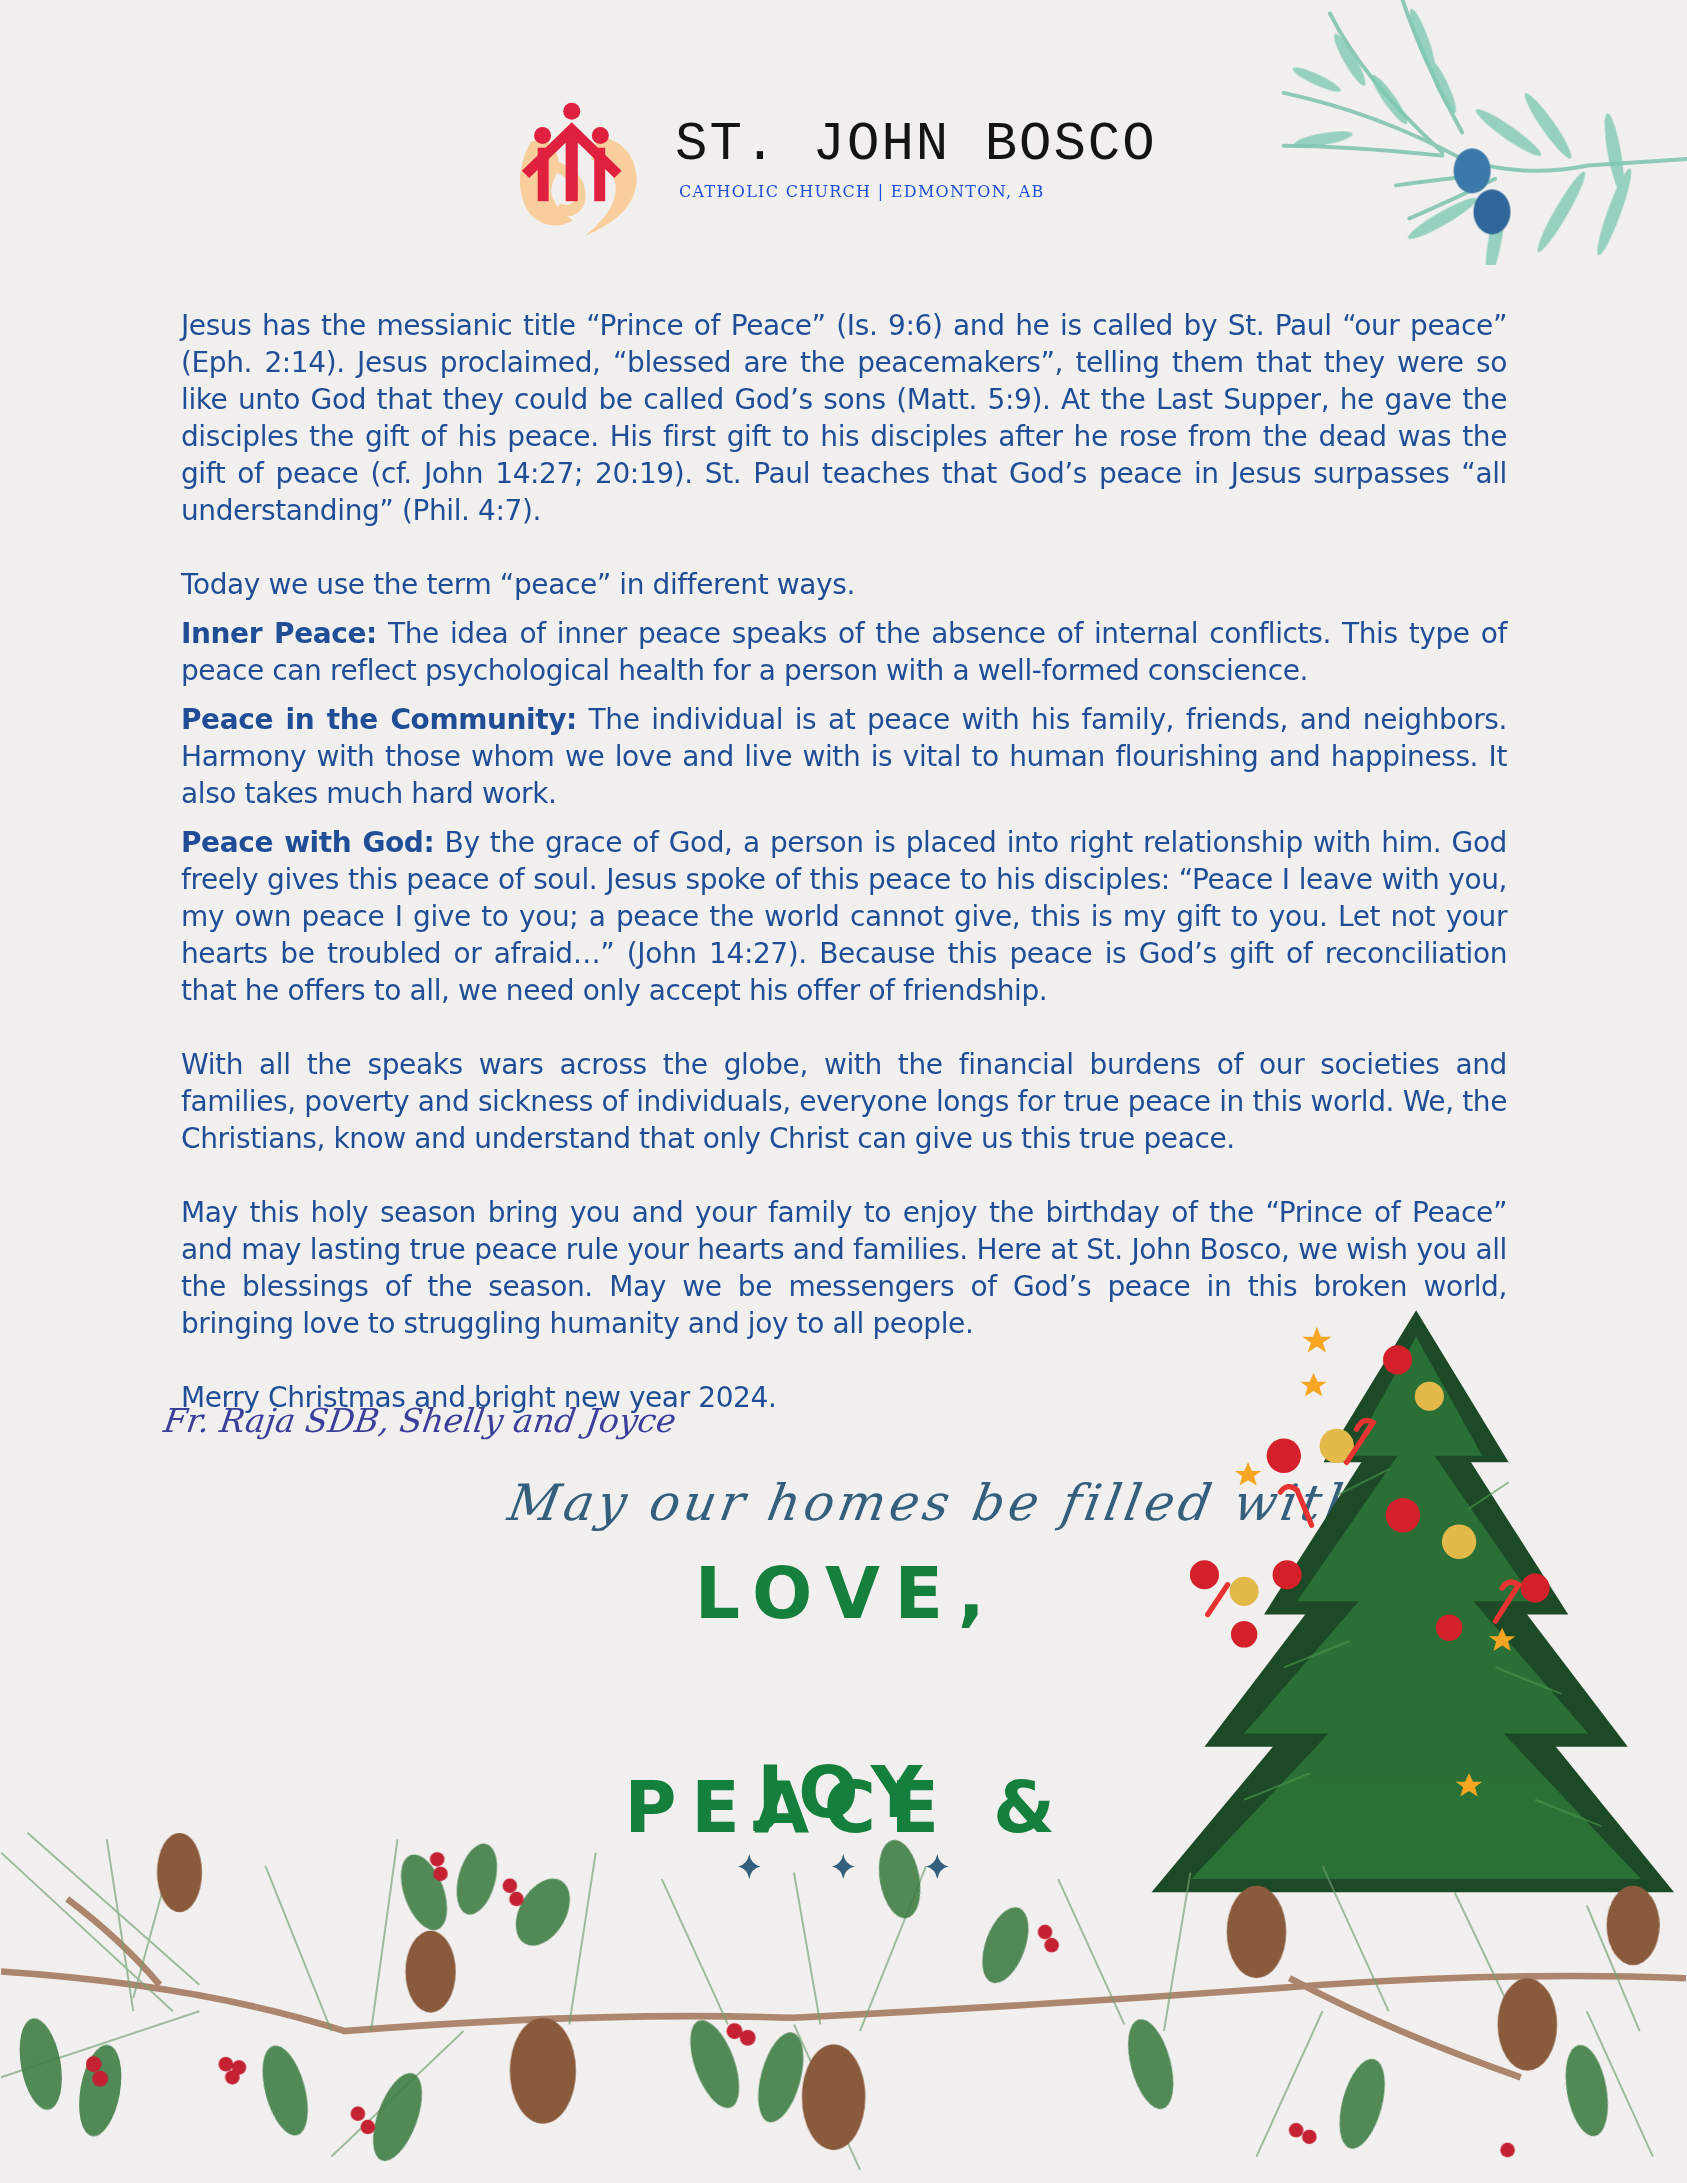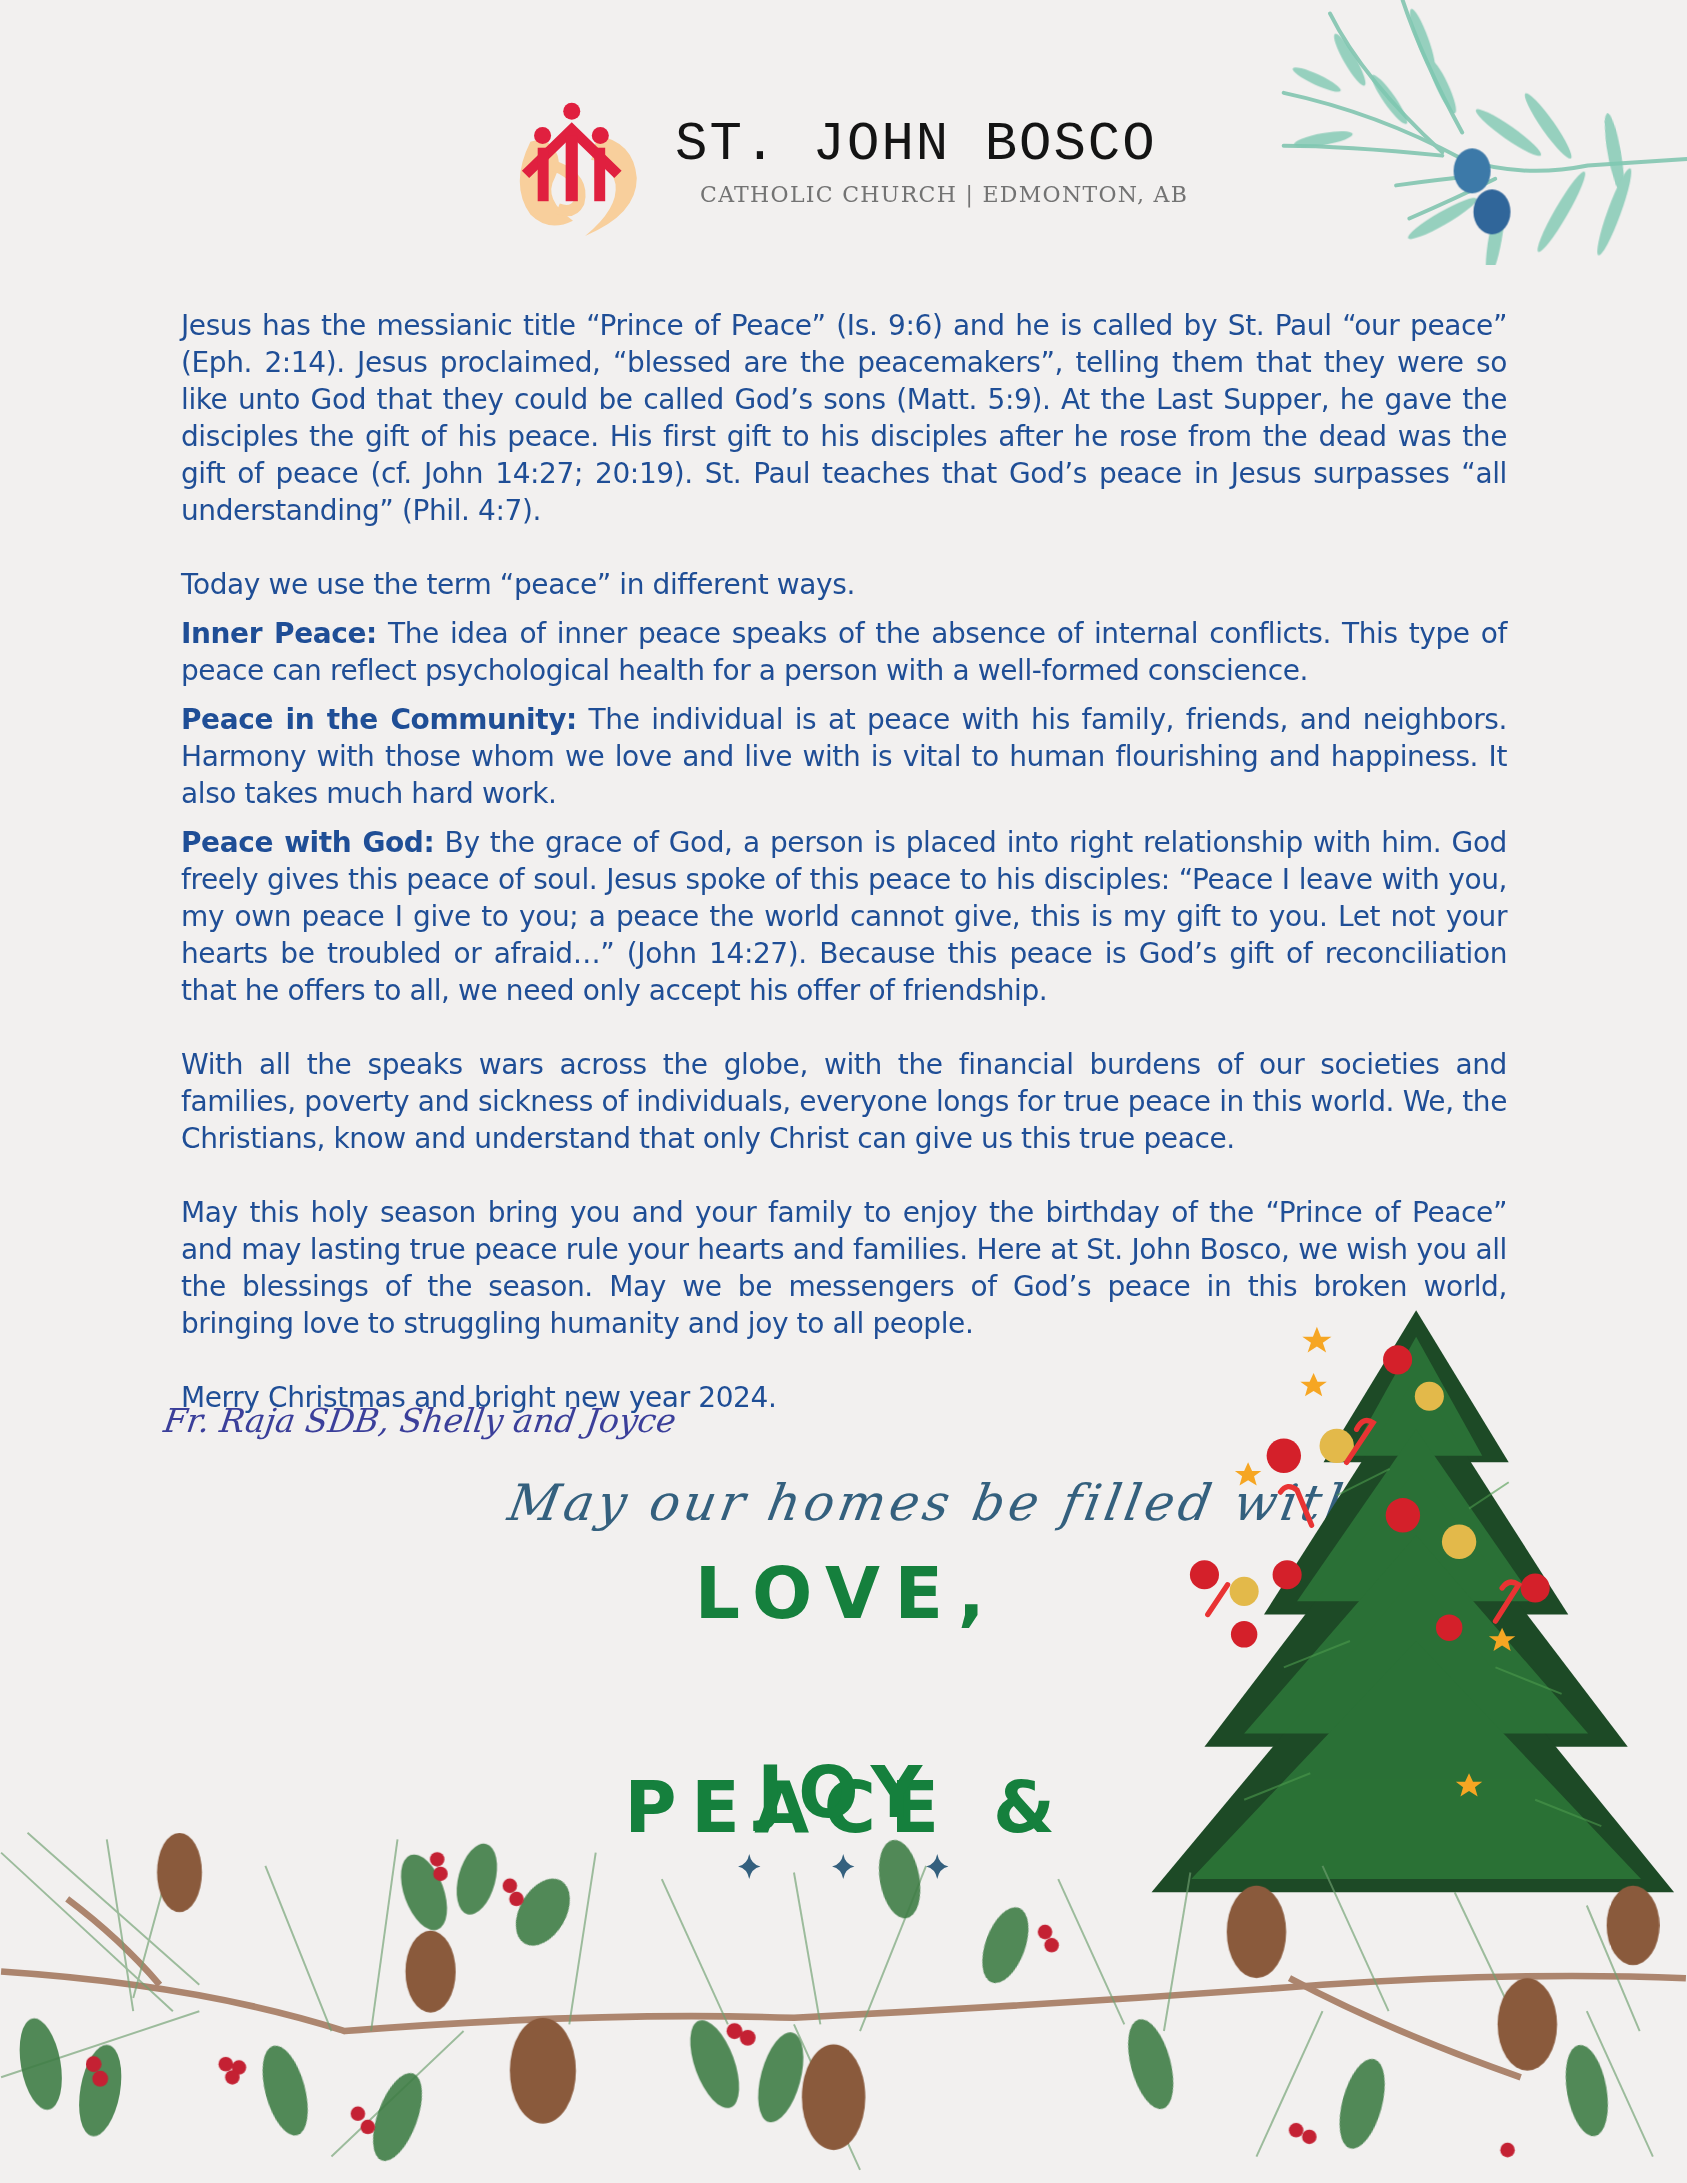--- a/index.html
+++ b/index.html
@@ -12,22 +12,22 @@
 
   
   #logo { left: 503px; top: 93px; width: 146px; height: 152px; }
   #brand-title {
     left: 675px; top: 118px;
     font-family: Liberation Mono, monospace; font-size: 54px; color: #141414;
     letter-spacing: 2px; line-height: 1; white-space: nowrap;
   }
   #brand-sub {
     left: 679px; top: 184px;
-    font-family: "DejaVu Serif", serif; font-size: 22px; color: #737373;
-    letter-spacing: 1.3px; line-height: 1; white-space: nowrap; margin-left: 21px;
+    font-family: "DejaVu Serif", serif; font-size: 16px; color: #1d4ed8;
+    letter-spacing: 1.3px; line-height: 1; white-space: nowrap;
   }
 
   
   #letter {
     left: 169px; top: 295px; width: 1350px;
     color: #1f4e96; font-family: "DejaVu Sans", sans-serif;
     font-size: 28px; line-height: 37px; letter-spacing: -0.4px;
   }
   #letter p { margin: 12px; text-align: justify; }
   #letter p.gap { margin-top: 37px; }

